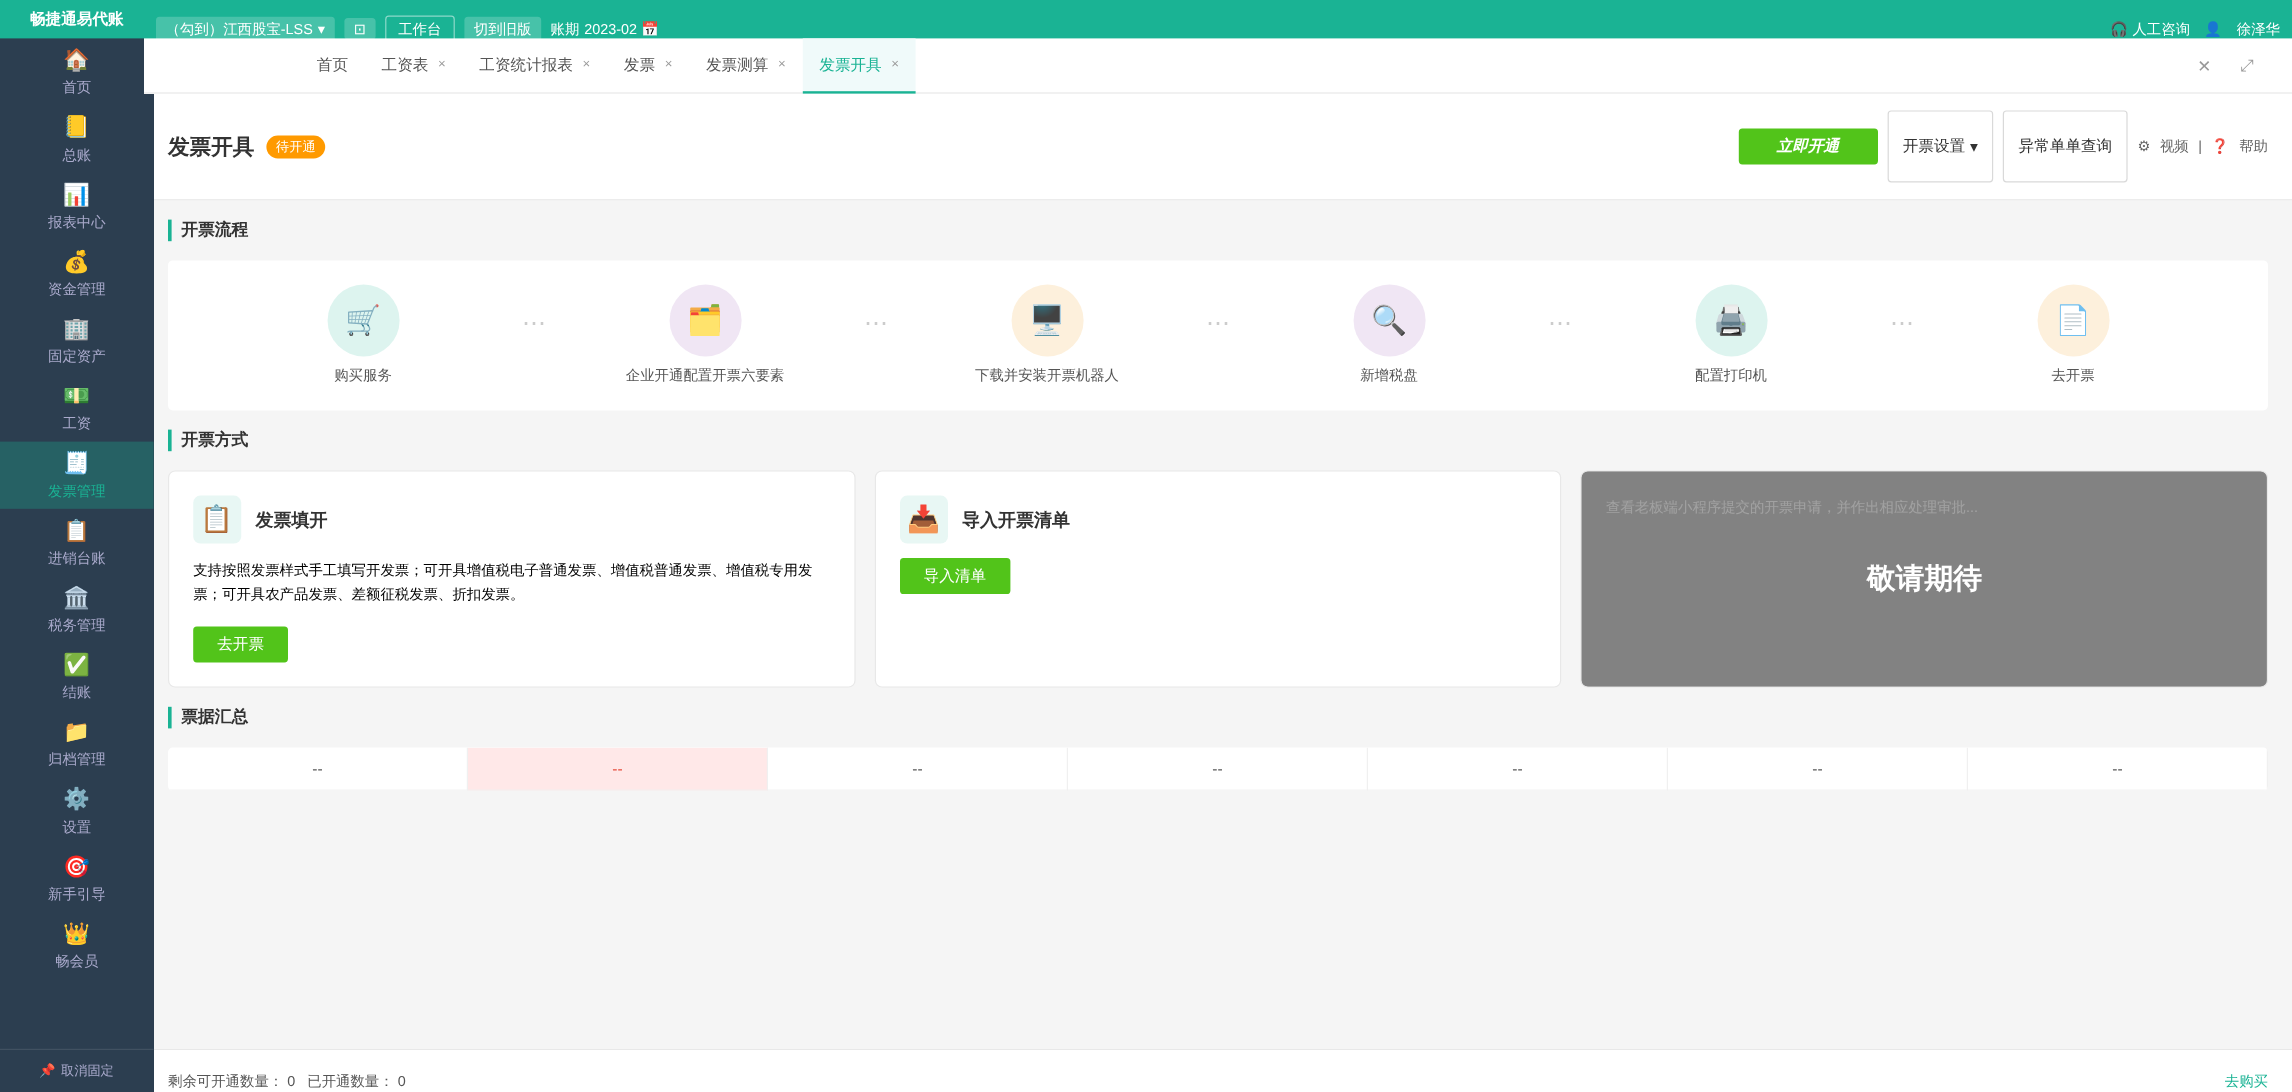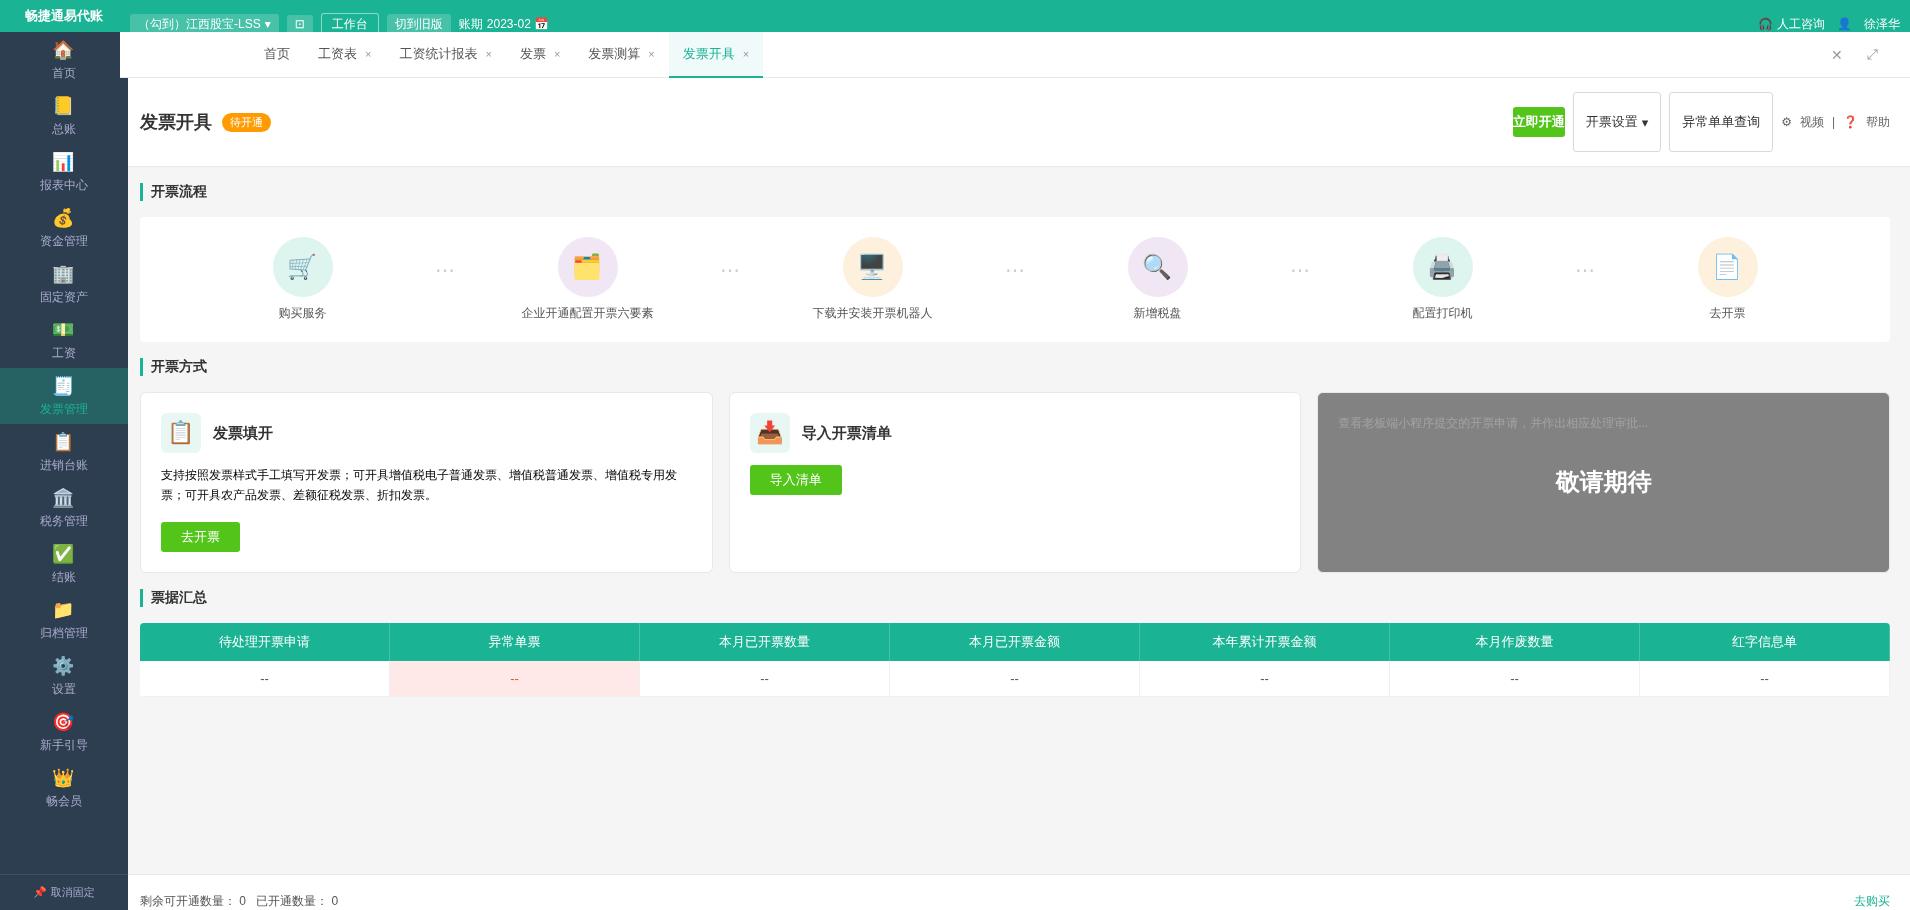--- a/index.html
+++ b/index.html
@@ -32,21 +32,21 @@
 
     
     .main { margin-left: 120px; padding-top: 78px; min-height: 910px; background: #f5f5f5; }
 
     
     .page-header { background: #fff; padding: 14px 20px; display: flex; align-items: center; justify-content: space-between; border-bottom: 1px solid #e8e8e8; }
     .page-title-area { display: flex; align-items: center; gap: 10px; }
     .page-title { font-size: 18px; font-weight: bold; color: #333; }
     .status-badge { background: #ff9a00; color: #fff; font-size: 11px; padding: 2px 8px; border-radius: 10px; }
     .page-actions { display: flex; align-items: center; gap: 8px; }
-    .btn-primary { background: #52c41a; color: #fff; border: none; border-radius: 3px; padding: 6px 0; font-size: 13px; cursor: pointer; font-weight: bold; }
+    .btn-primary { background: #52c41a; color: #fff; border: none; border-radius: 3px; padding: 6px 32px; font-size: 13px; cursor: pointer; font-weight: bold; font-style: italic; }
     .btn-outline { background: #fff; color: #333; border: 1px solid #d9d9d9; border-radius: 3px; padding: 20px 12px; font-size: 13px; cursor: pointer; display: flex; align-items: center; gap: 4px; }
     .view-help { display: flex; align-items: center; gap: 8px; color: #666; font-size: 12px; }
 
     
     .content { padding: 16px 20px; }
 
     
     .section-title { font-size: 14px; font-weight: bold; color: #333; margin-bottom: 16px; padding-left: 8px; border-left: 3px solid #1ab394; }
 
     
@@ -295,29 +295,20 @@
       <div class="method-card" style="background:#888; position:relative;">
         <div class="old-boss-desc">查看老板端小程序提交的开票申请，并作出相应处理审批...</div>
         <div class="method-card-overlay">
           <span class="overlay-text">敬请期待</span>
         </div>
       </div>
     </div>
 
     <div class="section-title">票据汇总</div>
     <div class="summary-table">
-      <div class="summary-table-header">
-        <div class="summary-header-cell">待处理开票申请</div>
-        <div class="summary-header-cell">异常单票</div>
-        <div class="summary-header-cell">本月已开票数量</div>
-        <div class="summary-header-cell">本月已开票金额</div>
-        <div class="summary-header-cell">本年累计开票金额</div>
-        <div class="summary-header-cell">本月作废数量</div>
-        <div class="summary-header-cell">红字信息单</div>
-      </div>
       <div class="summary-table-row">
         <div class="summary-cell">--</div>
         <div class="summary-cell highlight">--</div>
         <div class="summary-cell">--</div>
         <div class="summary-cell">--</div>
         <div class="summary-cell">--</div>
         <div class="summary-cell">--</div>
         <div class="summary-cell">--</div>
       </div>
     </div>

